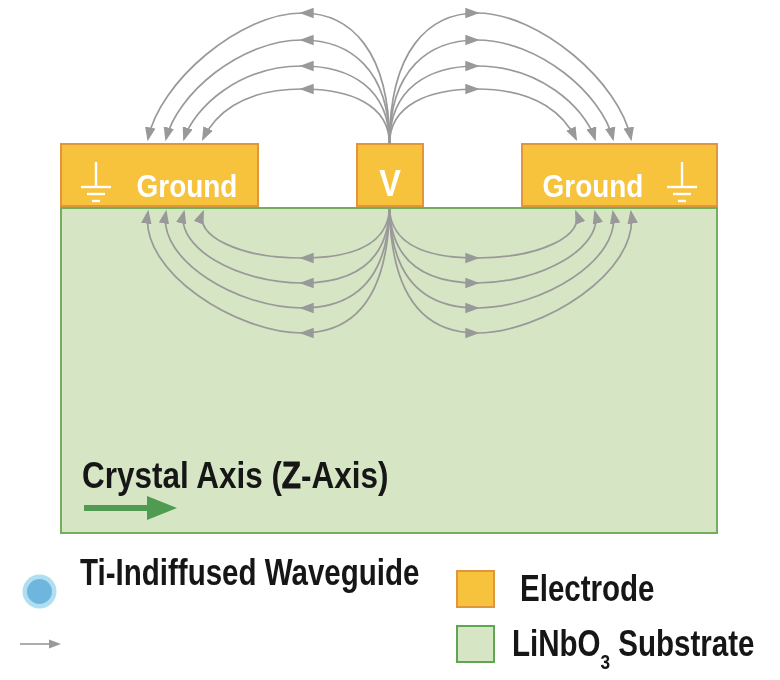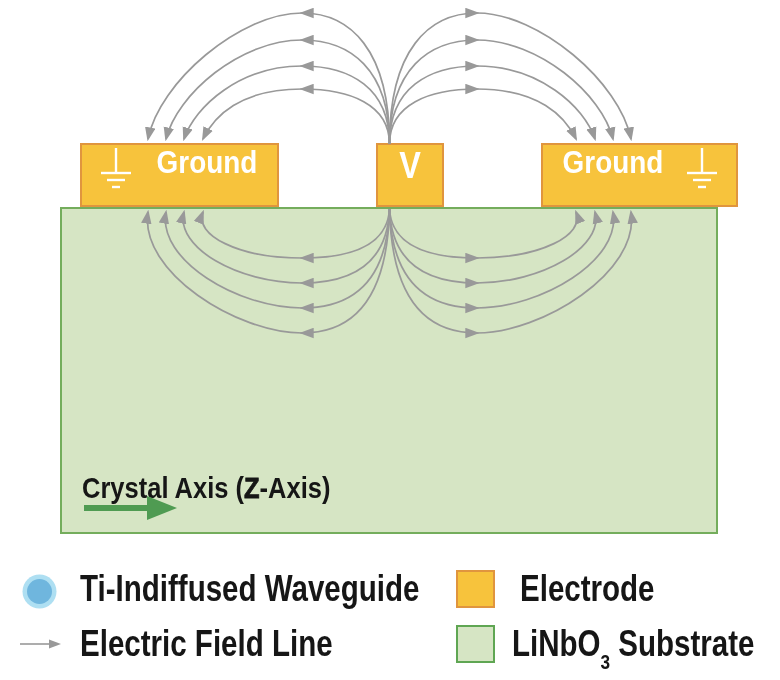--- a/index.html
+++ b/index.html
@@ -12,37 +12,37 @@
     position:absolute;left:60px;top:207px;width:658px;height:327px;
     box-sizing:border-box;background:var(--c-substrate);
     border:2px solid var(--c-substrate-border);overflow:hidden;z-index:1;
   }
   .wg-outer{position:absolute;border-radius:50%;background:var(--c-wg-ring);width:72px;height:72px;}
   .wg-inner{position:absolute;border-radius:50%;background:var(--c-wg-inner);width:58px;height:58px;}
   
   .electrode{
     position:absolute;top:143px;height:64px;box-sizing:border-box;
     background:var(--c-electrode);border:2px solid var(--c-electrode-border);
-    display:flex;align-items:flex-start;z-index:3;margin-left:20px;
+    display:flex;align-items:flex-end;z-index:3;
   }
   .electrode .lbl{
     flex:1;text-align:center;color:#fff;font-weight:bold;font-size:31px;
   }
   .cx{display:inline-block;transform:scaleX(.9);transform-origin:50% 50%;white-space:nowrap;}
   .electrode-left{left:60px;width:199px;}
   .electrode-center{left:356px;width:68px;justify-content:center;}
   .electrode-center .lbl{font-size:36px;}
   .electrode-right{left:521px;width:197px;}
   .gnd-sym{flex:0 0 auto;}
   .gnd-sym.left{margin-left:14px;}
   .gnd-sym.right{margin-right:14px;}
   .gnd-sym line{stroke:#fff;stroke-width:2.4;}
   
   .crystal-label{
-    position:absolute;left:82px;top:468px;font-size:30px;font-weight:bold;
+    position:absolute;left:82px;top:456px;font-size:37px;font-weight:bold;
     line-height:40px;z-index:2;white-space:nowrap;
   }
   .crystal-label .condL{display:inline-block;transform:scaleX(.85);transform-origin:0 50%;white-space:nowrap;}
   .z-heavy{-webkit-text-stroke:0.8px currentColor;}
   .axis-arrow{position:absolute;left:84px;top:496px;z-index:2;}
   
   .field-svg{position:absolute;left:0;top:0;z-index:4;pointer-events:none;}
   
   .legend-text{
     position:absolute;font-size:36px;font-weight:bold;line-height:38px;white-space:nowrap;
@@ -119,27 +119,26 @@
         <path d="M389.5,209 C391.5,280.28 425,308 477,308 C541,308 622,260 613,212" fill="none" stroke="#999999" stroke-width="1.7" marker-mid="url(#ah)" marker-end="url(#ah)"></path>
         <path d="M389.5,209 C387.5,298.28 354,333 302,333 C238,333 139,272.5 148,212" fill="none" stroke="#999999" stroke-width="1.7" marker-mid="url(#ah)" marker-end="url(#ah)"></path>
         <path d="M389.5,209 C391.5,298.28 425,333 477,333 C541,333 640,272.5 631,212" fill="none" stroke="#999999" stroke-width="1.7" marker-mid="url(#ah)" marker-end="url(#ah)"></path>
       </g>
   </svg>
 
   <svg class="legend-icon" style="left:21px;top:573px;" width="37" height="37">
     <circle cx="18.5" cy="18.5" r="17" fill="var(--c-legend-waveguide-ring)"></circle>
     <circle cx="18.5" cy="18.5" r="12.5" fill="var(--c-legend-waveguide-inner)"></circle>
   </svg>
-  <div class="legend-text" style="left:80px;top:570px;"><span class="condL">Ti-Indiffused Waveguide</span></div>
+  <div class="legend-text" style="left:80px;top:554px;"><span class="condL">Ti-Indiffused Waveguide</span></div>
 
   <svg class="legend-icon" style="left:20px;top:637px;" width="42" height="14">
     <line x1="0" y1="7" x2="29" y2="7" stroke="var(--c-field-line)" stroke-width="1.6"></line>
     <polygon points="29,2.5 41,7 29,11.5" fill="var(--c-field-line)"></polygon>
   </svg>
-  <div class="legend-text" style="left:80px;top:625px;"><span class="condL">Electric Field Line</span></div>
 
   <div class="swatch electrode-sw" style="left:456px;top:570px;"></div>
   <div class="legend-text" style="left:512px;top:570px;margin-left:8px;"><span class="condL">Electrode</span></div>
 
   <div class="swatch substrate-sw" style="left:456px;top:625px;"></div>
   <div class="legend-text" style="left:512px;top:625px;"><span class="condL"><span>LiNbO</span><sub>3</sub><span> Substrate</span></span></div>
 
 </div>
 
 </body></html>

